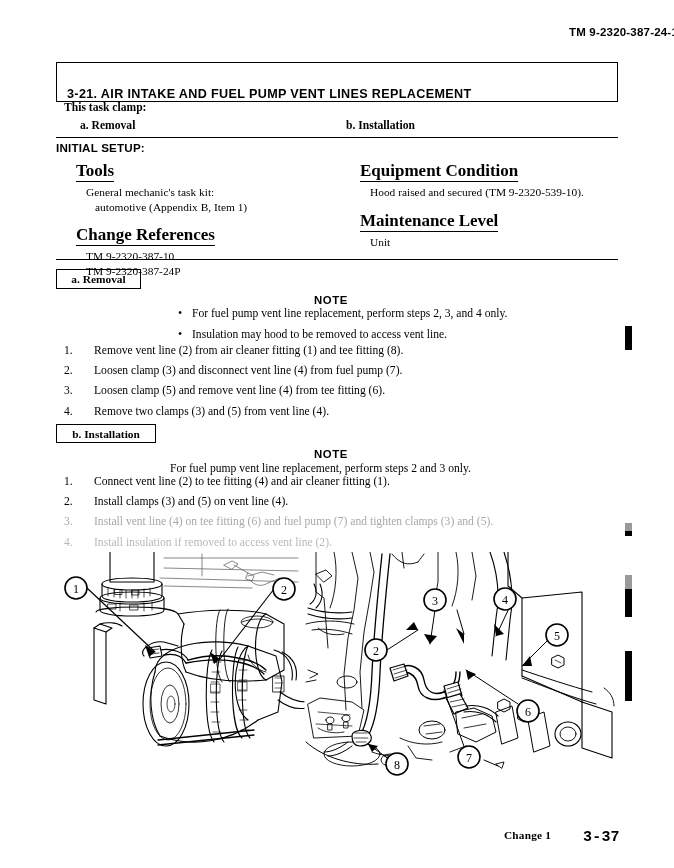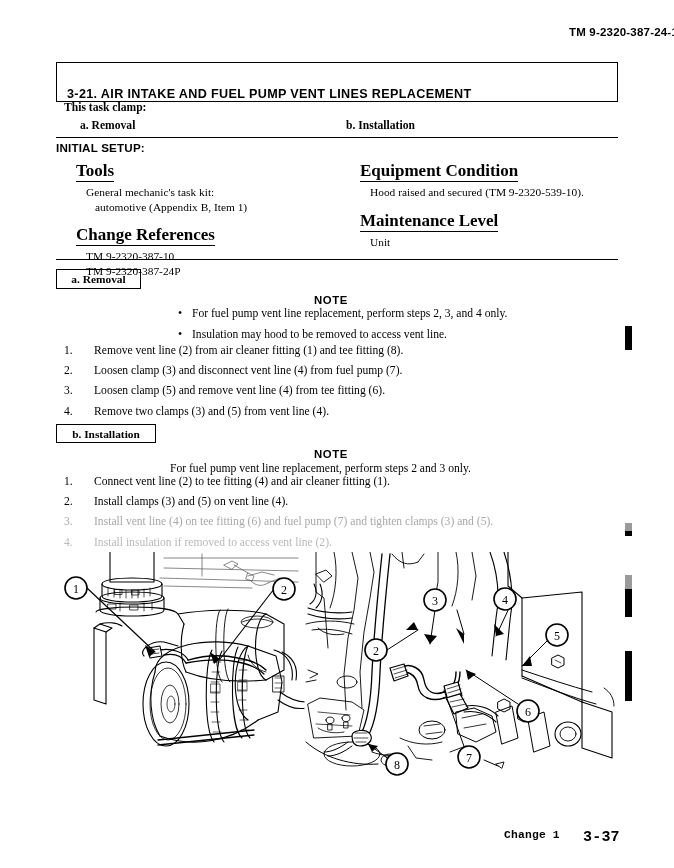--- a/index.html
+++ b/index.html
@@ -218,21 +218,21 @@
   .follow-on {
     position: absolute;
     left: 52px;
     top: 789px;
     font-size: 12px;
   }
   .footer-change {
     position: absolute;
     left: 504px;
     top: 829px;
-    font-family: Liberation Mono, monospace;
+    font-family: Liberation Serif, serif;
     font-size: 11.3px;
     font-weight: bold;
     letter-spacing: 0.2px;
   }
   .footer-page {
     position: absolute;
     left: 583px;
     top: 829px;
     font-family: Liberation Mono, monospace;
     font-size: 15px;

